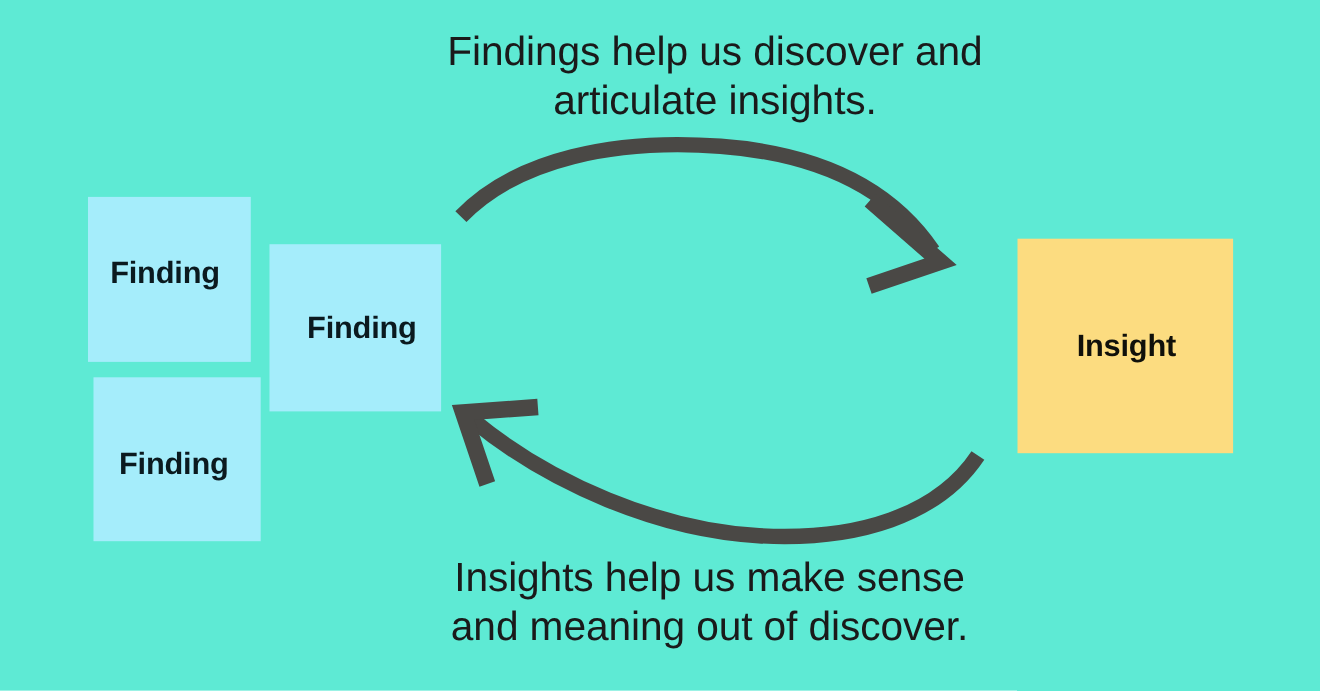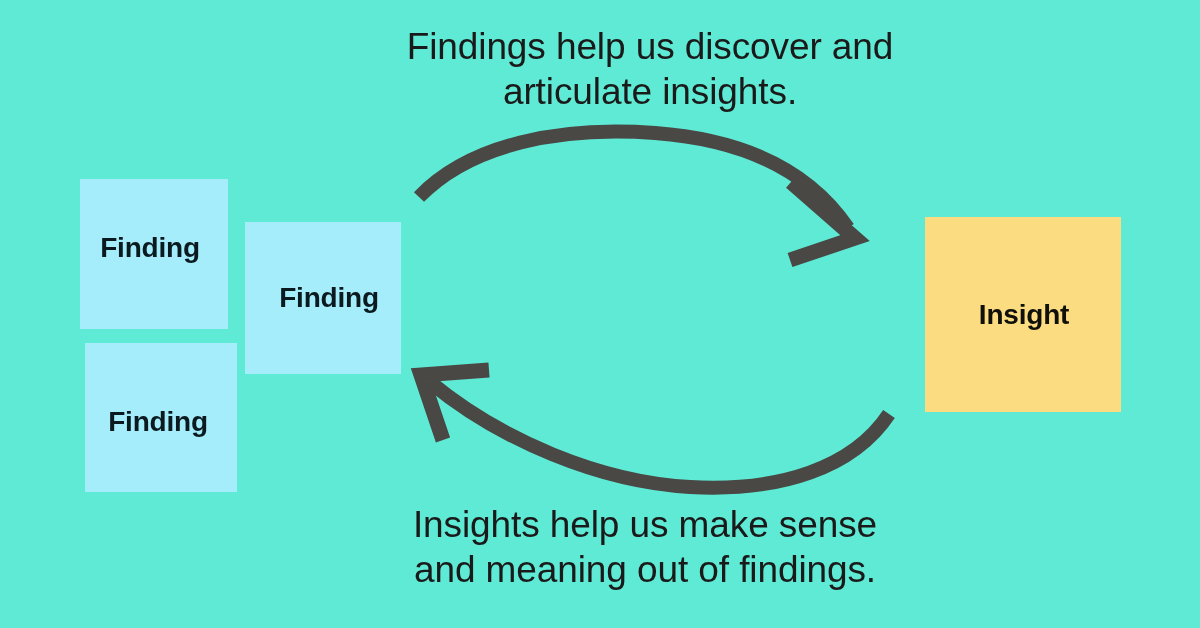--- a/index.html
+++ b/index.html
@@ -113,15 +113,15 @@
 
   <div class="note-box finding" id="finding-box-3">
     <span class="note-label">Finding</span>
   </div>
 
   <div class="note-box insight" id="insight-box">
     <span class="note-label">Insight</span>
   </div>
 
   <div class="caption" id="caption-bottom">Insights help us make sense
-and meaning out of findings.</div>
+and meaning out of discover.</div>
 
 </div>
 
 </body></html>

